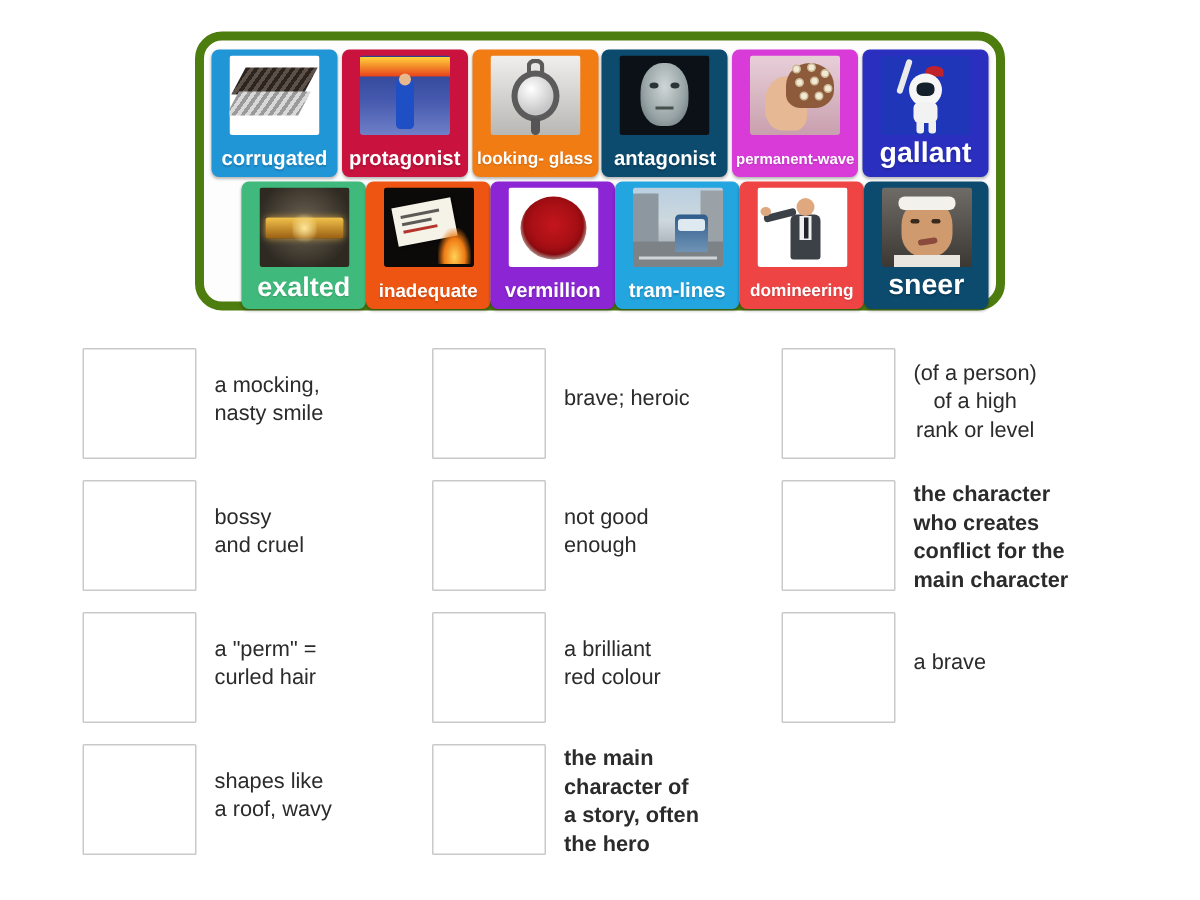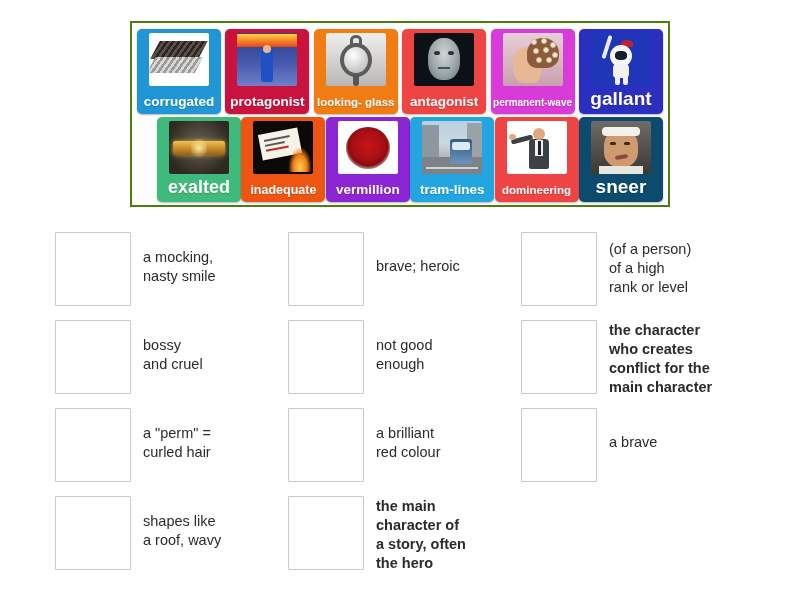--- a/index.html
+++ b/index.html
@@ -21,22 +21,22 @@
   }
 
   
   #tile-tray {
     position: absolute;
     left: 130px;
     top: 21px;
     width: 540px;
     height: 186px;
     background: #fdfdfd;
-    border: 2px solid #4d7c0f;
-    border-radius: 0;
+    border: 6px solid #4d7c0f;
+    border-radius: 18px;
     padding: 6px 5px;
   }
 
   .tile-row {
     display: flex;
     flex-direction: row;
     justify-content: space-between;
     height: 85px;
     margin-bottom: 3px;
   }
@@ -355,21 +355,21 @@
 
   .def-text {
     font-size: 14.5px;
     line-height: 1.31;
     color: #2b2b2b;
     padding-top: 2px;
     white-space: pre-line;
     max-width: 145px;
   }
   .def-text.vc-2 { padding-top: 16px; }
-  .def-text.vc-3 { padding-top: 8px; }
+  .def-text.vc-3 { padding-top: 8px; text-align: center; }
   .def-text.vc-4 { padding-top: 1px; font-weight: bold; }
   .def-text.vc-1 { padding-top: 25px; }
 </style>
 </head>
 <body>
 
 <div id="stage">
 
   <div id="tile-tray">
 
@@ -402,21 +402,21 @@
         <div class="tile-pic">
           <div class="art art-lookingglass">
               <div class="crest"></div>
               <div class="frame"></div>
               <div class="handle"></div>
             </div>
         </div>
         <div class="tile-label fs-12">looking- glass</div>
       </div>
 
-      <div class="tile" style="background:#ef4444">
+      <div class="tile" style="background:#0c4a6e">
         <div class="tile-pic">
           <div class="art art-antagonist">
             <div class="face"></div>
               <div class="eye l"></div>
               <div class="eye r"></div>
               <div class="mouth"></div>
           </div>
         </div>
         <div class="tile-label fs-14">antagonist</div>
       </div>

